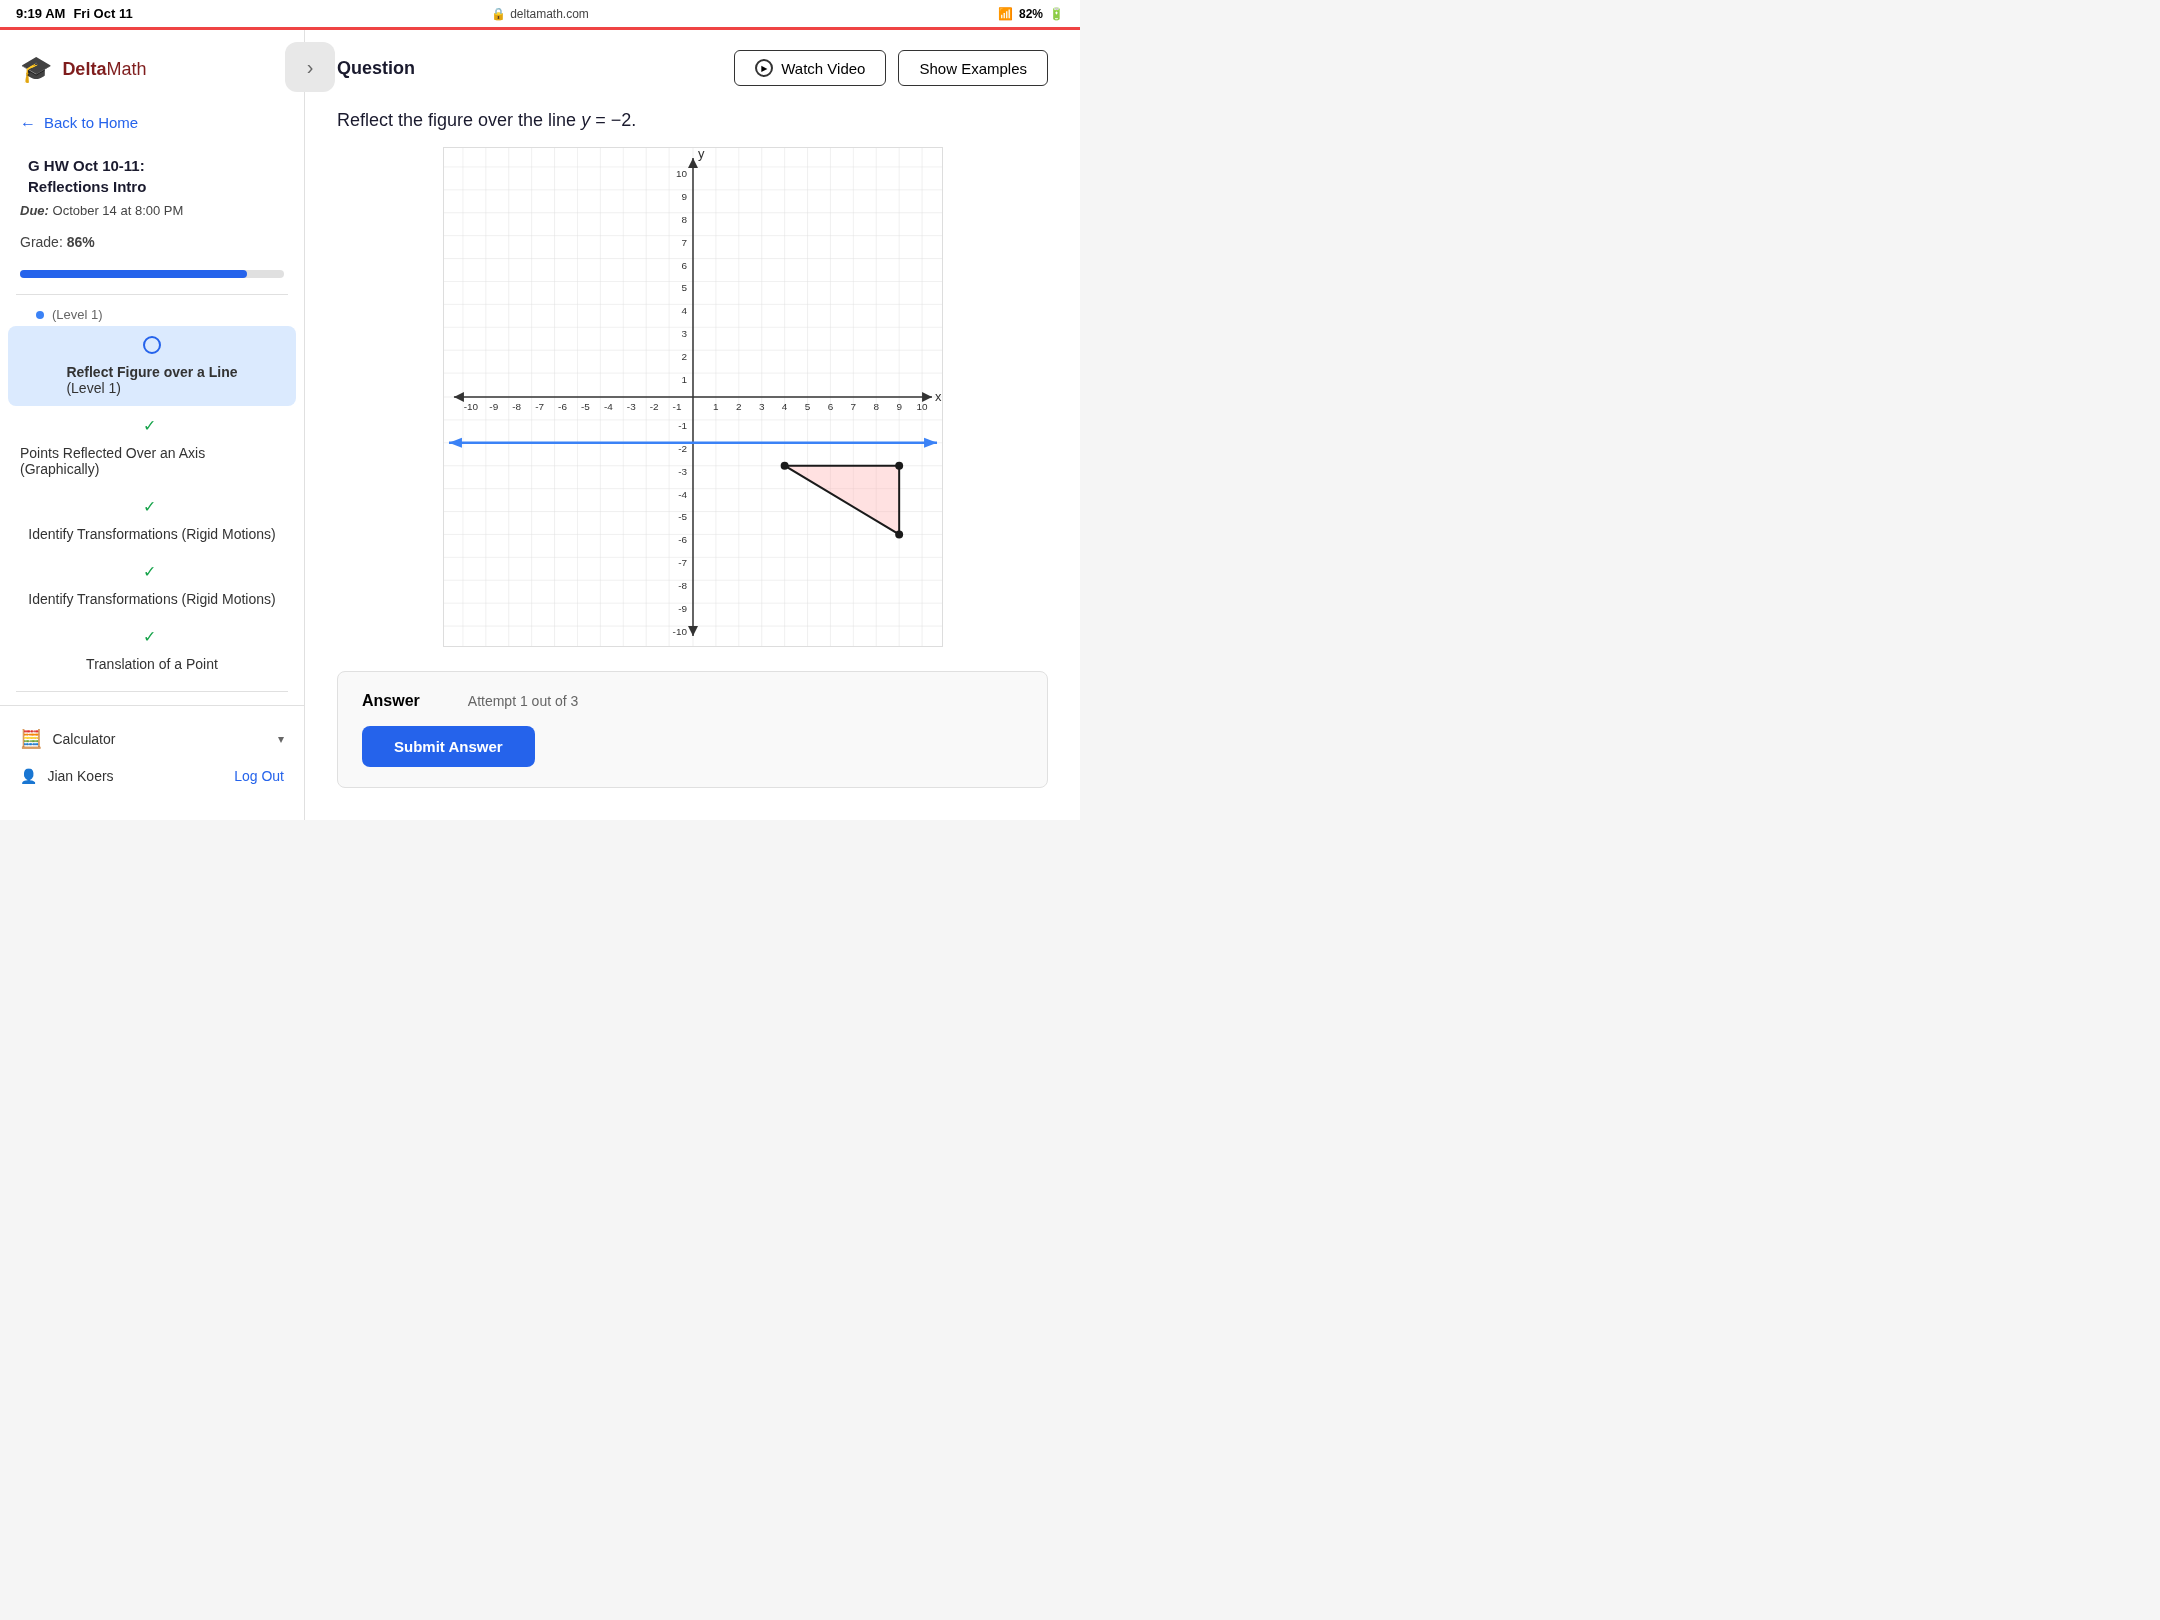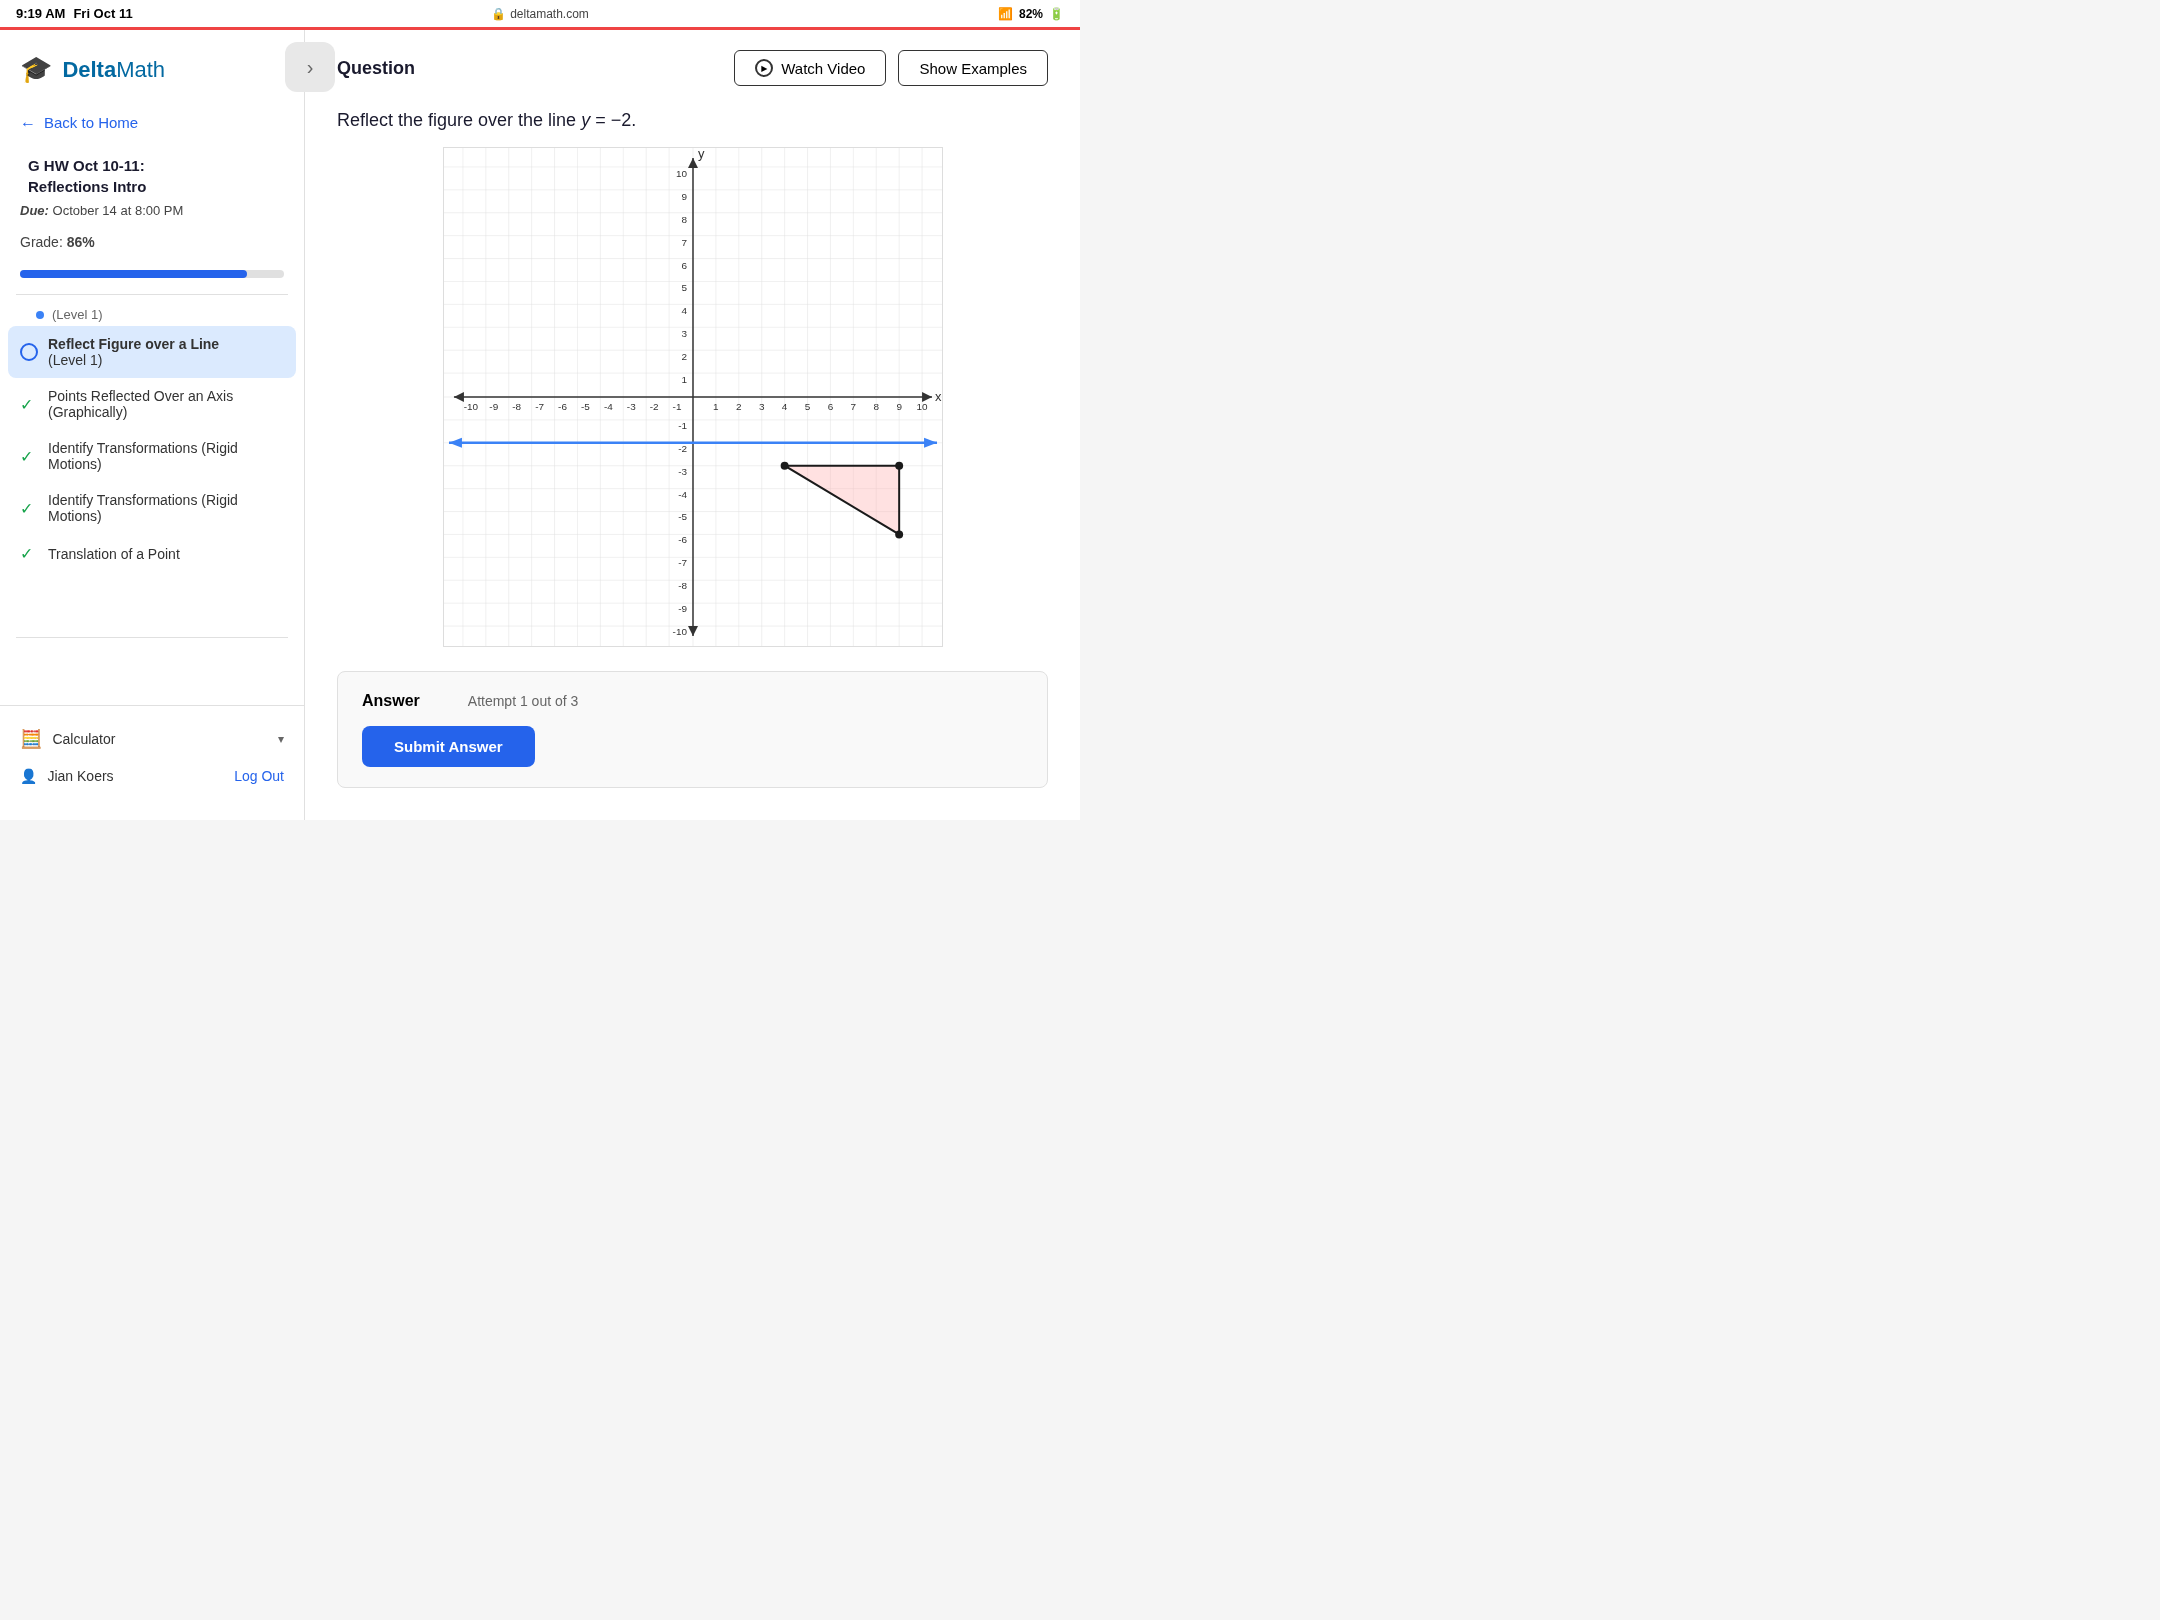--- a/index.html
+++ b/index.html
@@ -47,23 +47,23 @@
     .sidebar-logo {
       display: flex;
       align-items: center;
       gap: 10px;
       padding: 8px 20px 20px 20px;
     }
     .logo-icon {
       font-size: 26px;
     }
     .logo-text {
-      font-size: 22px;
+      font-size: 18px;
       font-weight: 700;
-      color: #0369a1;
+      color: #7f1d1d;
     }
     .logo-text span { font-weight: 400; }
     .back-to-home {
       display: flex;
       align-items: center;
       gap: 8px;
       padding: 8px 20px;
       color: #2563eb;
       font-size: 15px;
       cursor: pointer;
@@ -122,20 +122,21 @@
       display: inline-block;
     }
     .nav-item {
       display: flex;
       align-items: center;
       gap: 10px;
       padding: 10px 20px;
       font-size: 14px;
       color: #333;
       cursor: pointer;
+      flex-direction: column;
     }
     .nav-item.active {
       background: #dbeafe;
       border-radius: 8px;
       margin: 0 8px;
       padding: 10px 12px;
       font-weight: 700;
     }
     .nav-item .check-icon {
       color: #16a34a;

